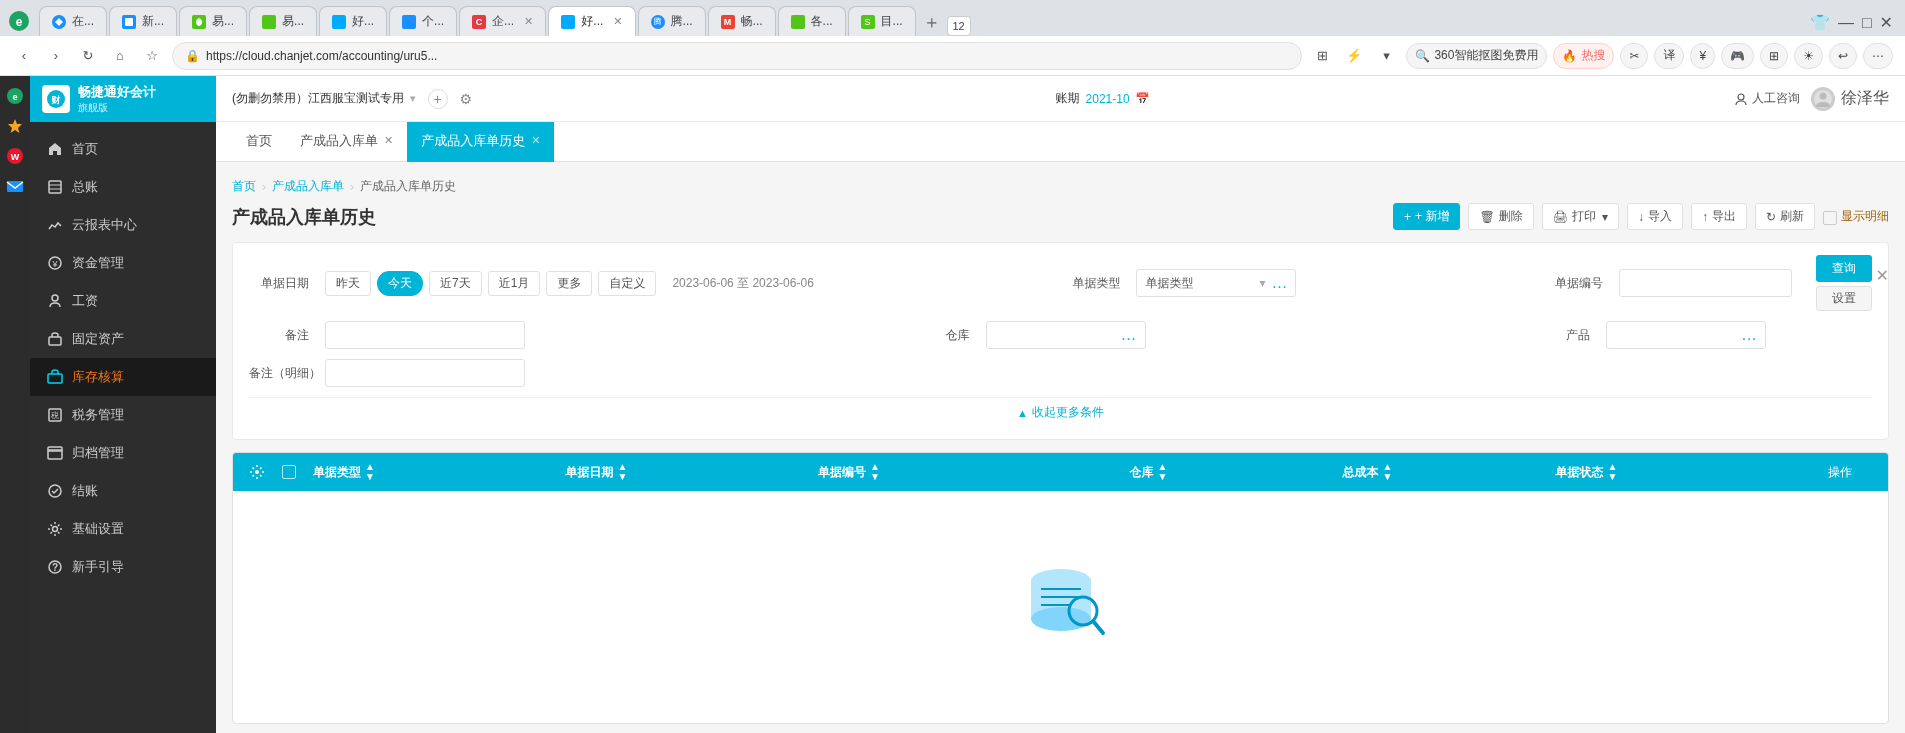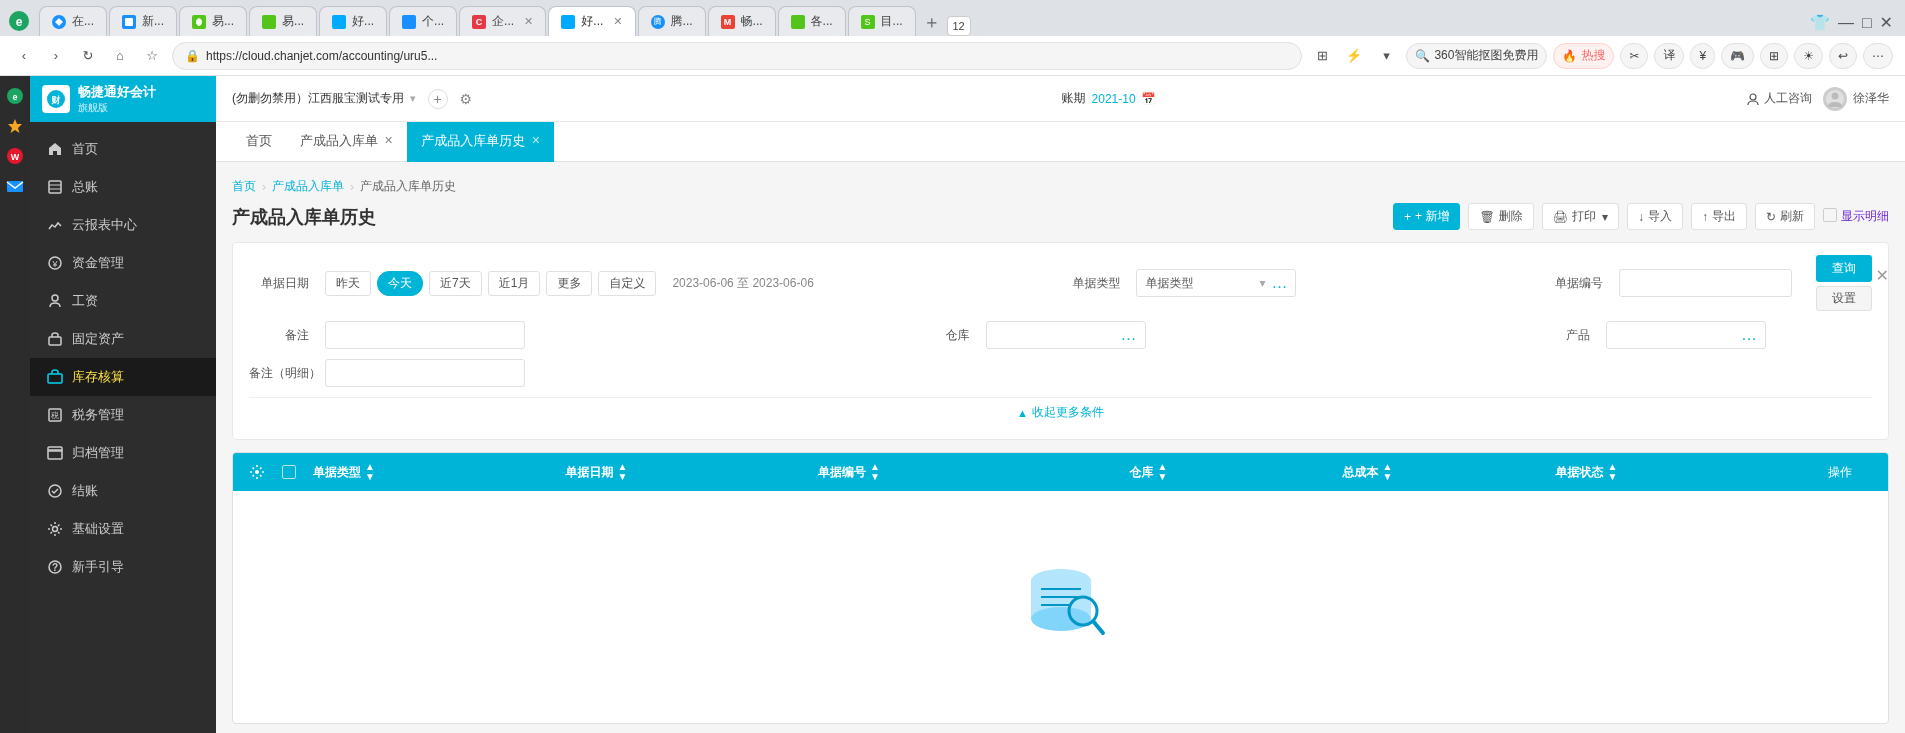--- a/index.html
+++ b/index.html
@@ -57,21 +57,21 @@
     .breadcrumb-bar { display: flex; align-items: center; gap: 6px; padding: 8px 16px; font-size: 12px; color: #666; background: #fff; border-bottom: 1px solid #f0f0f0; }
     .breadcrumb-sep { color: #ccc; }
 
     
     .page-content { flex: 1; overflow-y: auto; padding: 16px; }
     .page-title-row { display: flex; align-items: center; margin-bottom: 12px; }
     .page-title { font-size: 18px; font-weight: bold; color: #333; flex: 1; }
     .toolbar { display: flex; align-items: center; gap: 8px; }
     .toolbar-btn { display: flex; align-items: center; gap: 4px; padding: 4px 10px; border: 1px solid #e0e0e0; background: #fff; border-radius: 3px; cursor: pointer; font-size: 12px; color: #555; }
     .toolbar-btn.has-arrow::after { content: '▾'; margin-left: 2px; }
-    .show-detail-toggle { display: flex; align-items: flex-start; gap: 4px; font-size: 12px; color: #6d28d9; cursor: pointer; }
+    .show-detail-toggle { display: flex; align-items: flex-end; gap: 4px; font-size: 12px; color: #a16207; cursor: pointer; }
     .checkbox-box { width: 14px; height: 14px; border: 1px solid #ccc; border-radius: 2px; }
 
     
     .filter-panel { background: #fff; border: 1px solid #e8e8e8; border-radius: 4px; padding: 12px 16px; margin-bottom: 12px; }
     .filter-row { display: flex; align-items: center; gap: 16px; margin-bottom: 10px; }
     .filter-label { color: #555; font-size: 12px; white-space: nowrap; width: 60px; text-align: right; flex-shrink: 0; }
     .filter-date-group { display: flex; align-items: center; gap: 6px; }
     .date-btn { padding: 3px 10px; border: 1px solid #e0e0e0; background: #fff; border-radius: 3px; font-size: 12px; cursor: pointer; color: #555; }
     .date-btn.active { background: #00b4d8; color: #fff; border-color: #00b4d8; border-radius: 12px; }
     .date-range-text { font-size: 12px; color: #888; }
@@ -331,21 +331,21 @@
       </div>
 
 
       <div class="sidebar-nav-item active">
         <div class="sidebar-nav-icon">
             <svg width="16" height="16" viewBox="0 0 16 16">
               <rect x="1" y="5" width="14" height="9" rx="1" fill="none" stroke="#00d4f0" stroke-width="1.5"></rect>
               <path d="M5 5 L5 3 Q5 1 8 1 Q11 1 11 3 L11 5" fill="none" stroke="#00d4f0" stroke-width="1.5"></path>
             </svg>
           </div>
-        <span style="color:#fde047;text-align:right;">库存核算</span>
+        <span style="color:#f97316;text-align:right;">库存核算</span>
       </div>
 
       <div class="sidebar-nav-item">
         <div class="sidebar-nav-icon">
             <svg width="16" height="16" viewBox="0 0 16 16">
               <rect x="2" y="2" width="12" height="12" rx="1" fill="none" stroke="#ccc" stroke-width="1.5"></rect>
               <text x="8" y="11" text-anchor="middle" fill="#ccc" font-size="8">税</text>
             </svg>
           </div>
         <span>税务管理</span>
@@ -416,21 +416,21 @@
           <span>人工咨询</span>
         </div>
         <div style="display:flex;align-items:center;gap:6px;cursor:pointer;">
           <div class="avatar">
             <svg width="20" height="20" viewBox="0 0 20 20">
                 <circle cx="10" cy="10" r="9" fill="#e0e0e0"></circle>
                 <circle cx="10" cy="7" r="3.5" fill="#bbb"></circle>
                 <path d="M3 18 Q3 13 10 13 Q17 13 17 18" fill="#bbb"></path>
               </svg>
           </div>
-          <span style="font-size:12px;color:#555;">徐泽华</span>
+          <span style="font-size:16px;color:#555;">徐泽华</span>
         </div>
       </div>
     </div>
 
     <div style="position:relative;">
       <div class="page-tabs">
         <div class="page-tab">
           <span>首页</span>
         </div>
         <div class="page-tab">

